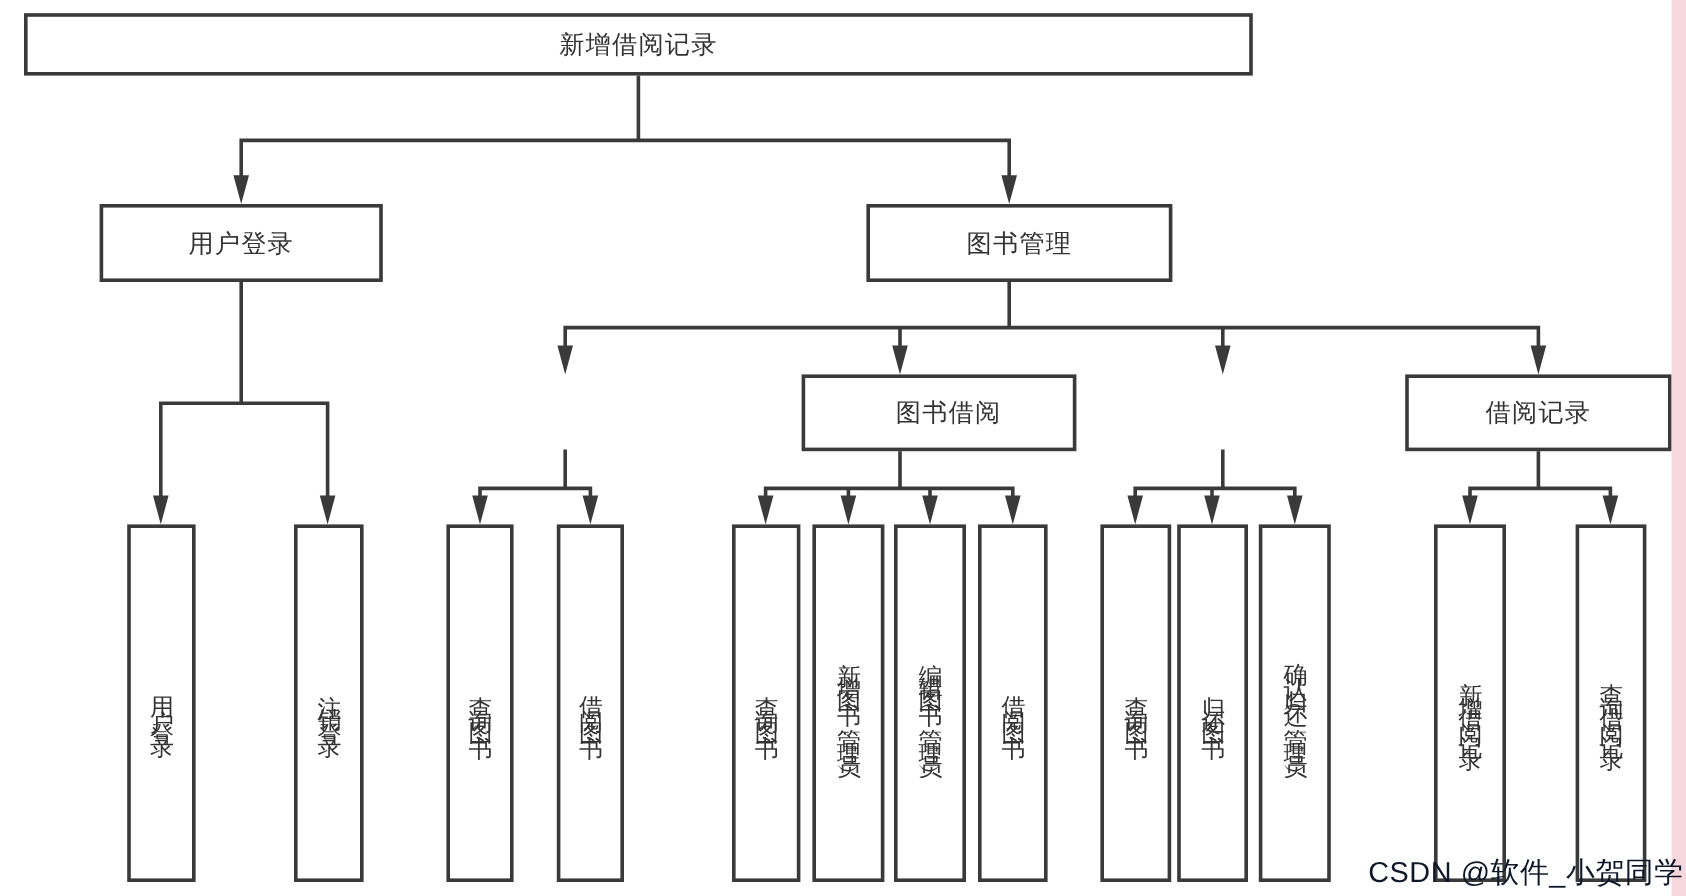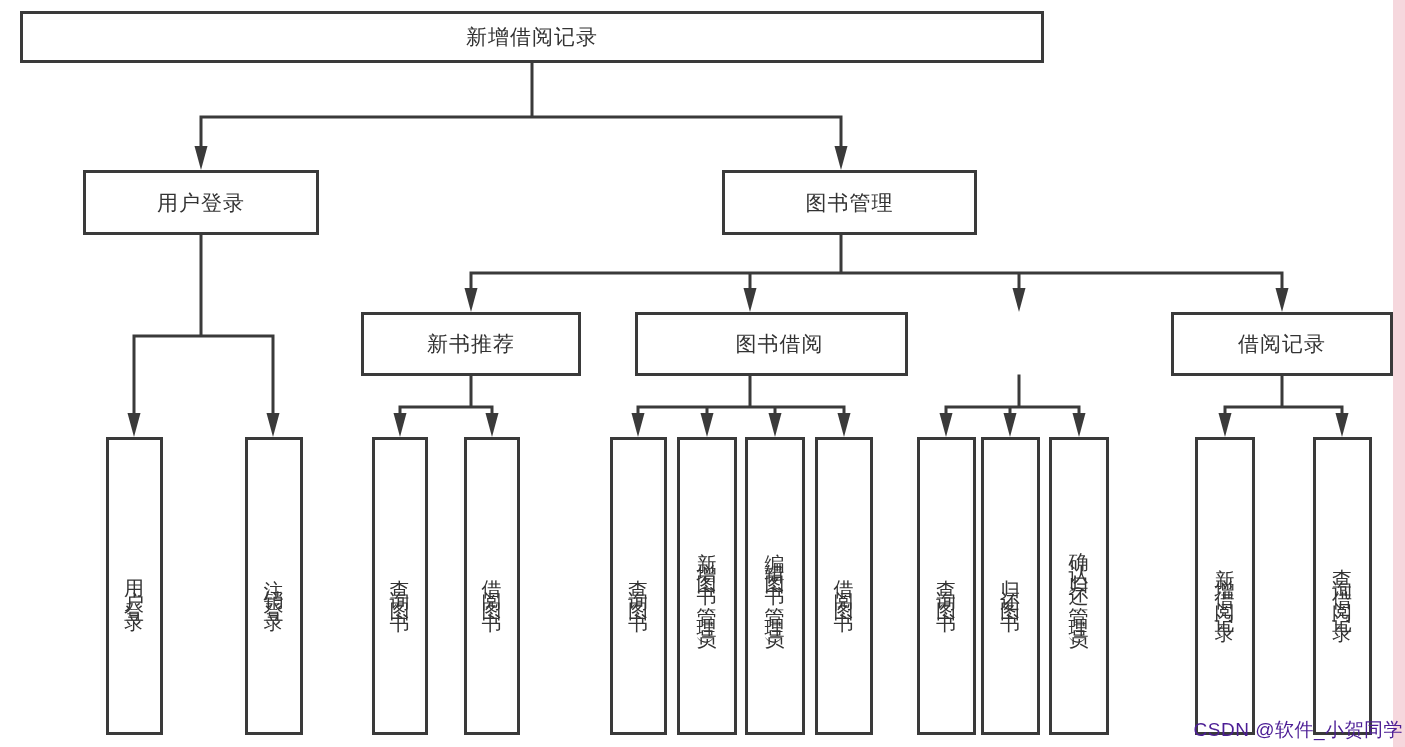--- a/index.html
+++ b/index.html
@@ -19,39 +19,39 @@
     writing-mode:vertical-rl;text-orientation:mixed;
     font-size:20px;letter-spacing:11px;color:#333;line-height:1;
   }
   
   #n-root{left:20px;top:11px;width:1024px;height:52px;}
   
   #n-l2-0{left:83px;top:170px;width:236px;height:65px;}
   #n-l2-1{left:722px;top:170px;width:255px;height:65px;}
   
   #n-l3-0{left:361px;top:312px;width:220px;height:64px;}
-  #n-l3-1{left:635px;top:312px;width:273px;height:64px;padding-left:16px;}
+  #n-l3-1{left:668px;top:312px;width:229px;height:64px;padding-left:16px;}
   #n-l3-2{left:906px;top:312px;width:226px;height:64px;}
   #n-l3-3{left:1171px;top:312px;width:222px;height:64px;}
   
   .leaf{top:437px;height:298px;}
   #lf-0{left:106px;width:57px;}   #lf-1{left:245px;width:58px;}
   #lf-2{left:372px;width:56px;}   #lf-3{left:464px;width:56px;}
   #lf-4{left:610px;width:57px;}   #lf-5{left:677px;width:60px;}
   #lf-6{left:745px;width:60px;}   #lf-7{left:815px;width:58px;}
   #lf-8{left:917px;width:59px;}   #lf-9{left:981px;width:59px;}
   #lf-10{left:1049px;width:60px;} #lf-11{left:1195px;width:60px;}
   #lf-12{left:1313px;width:59px;}
   #edge-strip{
     position:absolute;right:0;top:0;width:12px;height:747px;
     background:#f6d7dd;z-index:3;
   }
   #watermark{
     position:absolute;right:2px;bottom:4px;z-index:4;
-    font-size:19px;color:#4c1d95;letter-spacing:0.5px;white-space:nowrap;
+    font-size:24px;color:#0f172a;letter-spacing:0.5px;white-space:nowrap;
   }
 </style>
 </head>
 <body>
 
 <div id="stage">
 
   <svg id="wires" width="1405" height="747" viewBox="0 0 1405 747">
     <path class="ln" d="M532 63 V117 M201 117 H841 M201 117 V150 M841 117 V150
                         M201 235 V336 M134 336 H273 M134 336 V417 M273 336 V417
@@ -87,23 +87,20 @@
     <span class="hlabel">新增借阅记录</span>
   </div>
 
   <div class="box" id="n-l2-0">
     <span class="hlabel">用户登录</span>
   </div>
   <div class="box" id="n-l2-1">
     <span class="hlabel">图书管理</span>
   </div>
 
-  <div class="box" id="n-l3-0">
-    <span class="hlabel">新书推荐</span>
-  </div>
   <div class="box" id="n-l3-1">
     <span class="hlabel">图书借阅</span>
   </div>
   <div class="box" id="n-l3-3">
     <span class="hlabel">借阅记录</span>
   </div>
 
   <div class="box leaf" id="lf-0">
     <span>用户登录</span>
   </div>

